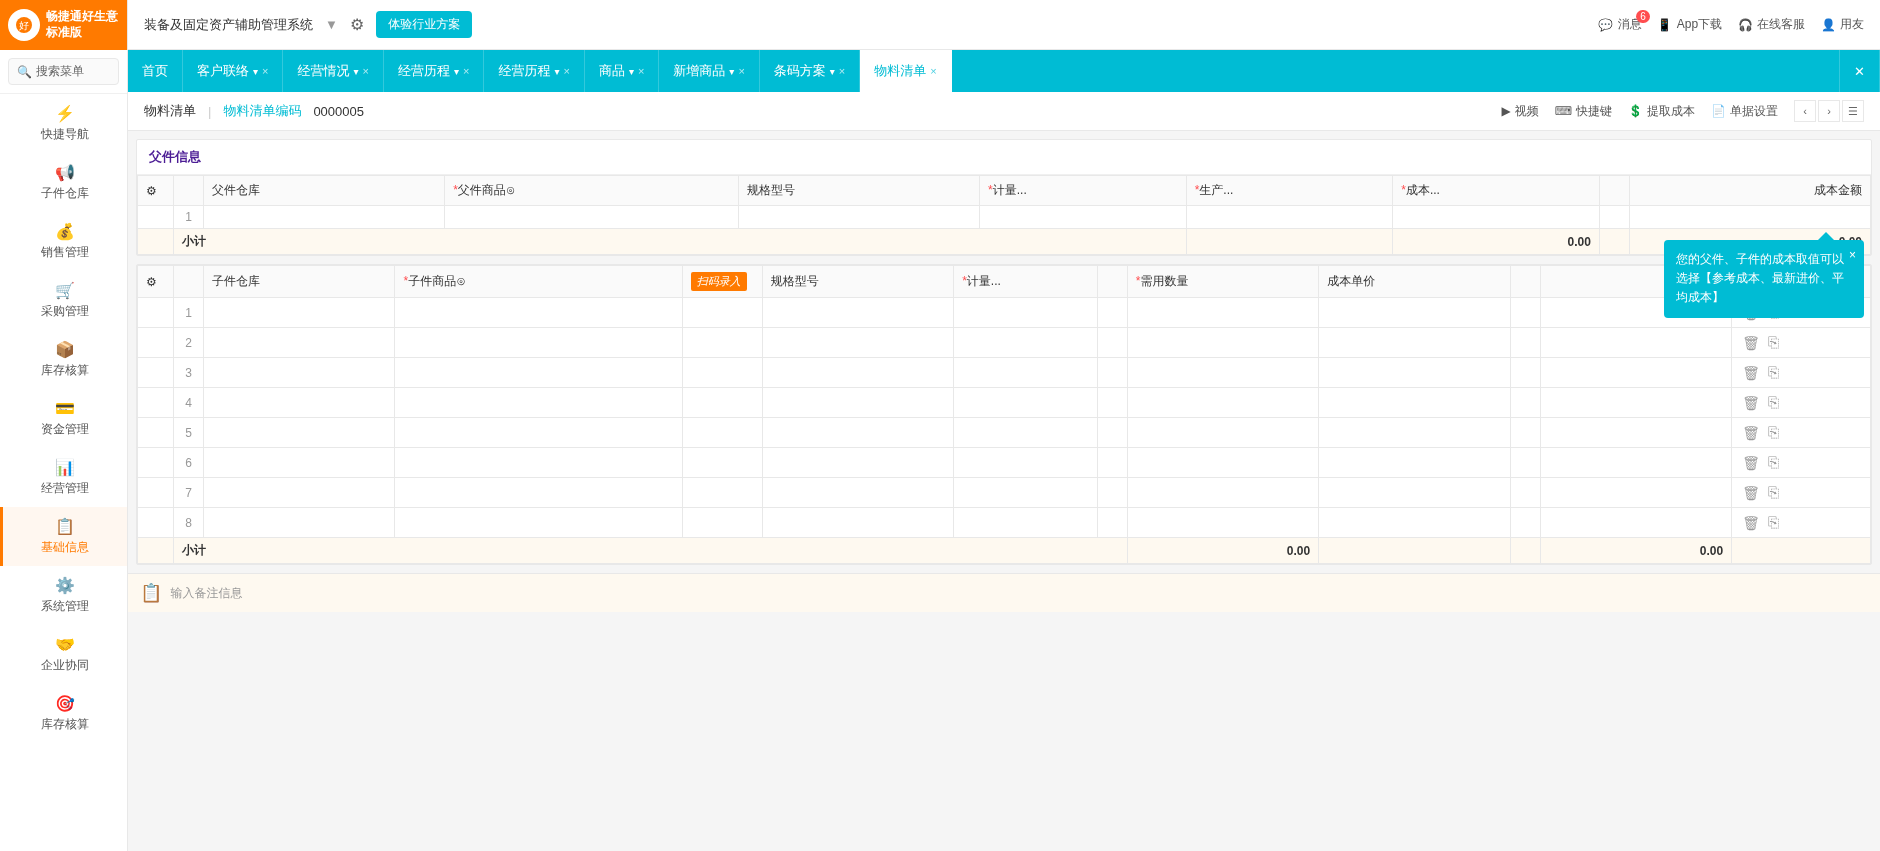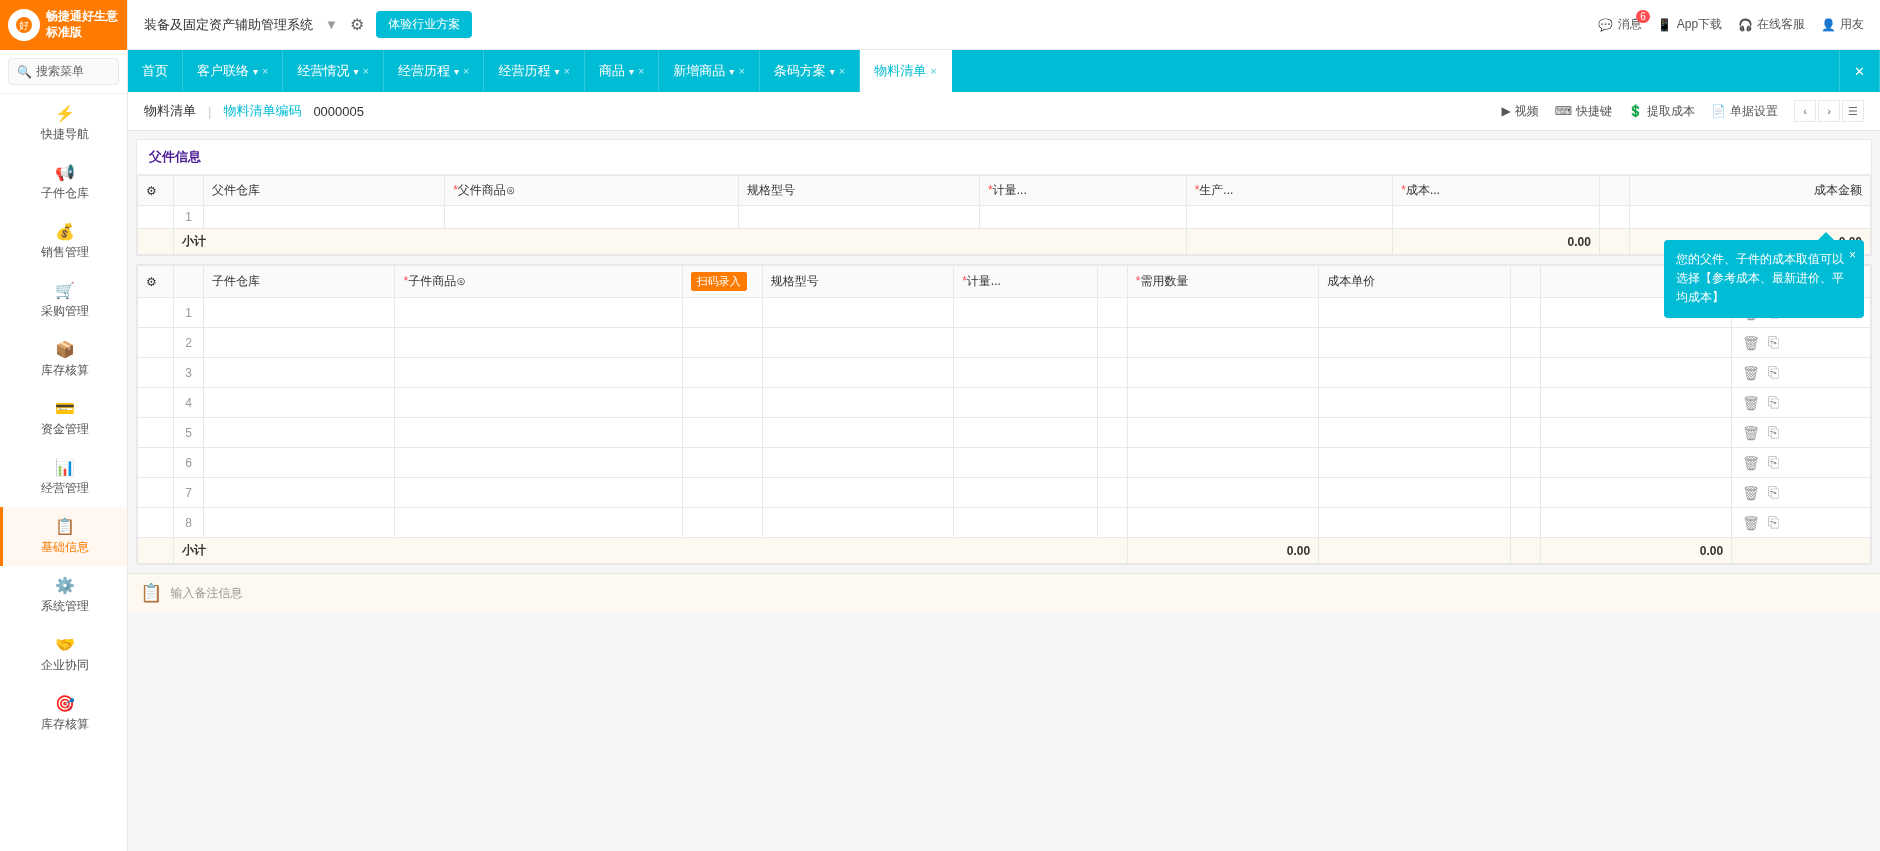--- a/index.html
+++ b/index.html
@@ -209,20 +209,21 @@
     .required { color: #ff4d4f; }
     .th-settings { width: 36px; text-align: center; }
     .scan-btn {
       background: #ff7a00;
       color: #fff;
       border: none;
       border-radius: 2px;
       padding: 2px 6px;
       font-size: 11px;
       cursor: pointer;
+      font-style: italic;
     }
     .icon-btn {
       background: none;
       border: none;
       cursor: pointer;
       color: #999;
       font-size: 14px;
       padding: 2px;
     }
     .action-cell { display: flex; gap: 4px; align-items: center; }

